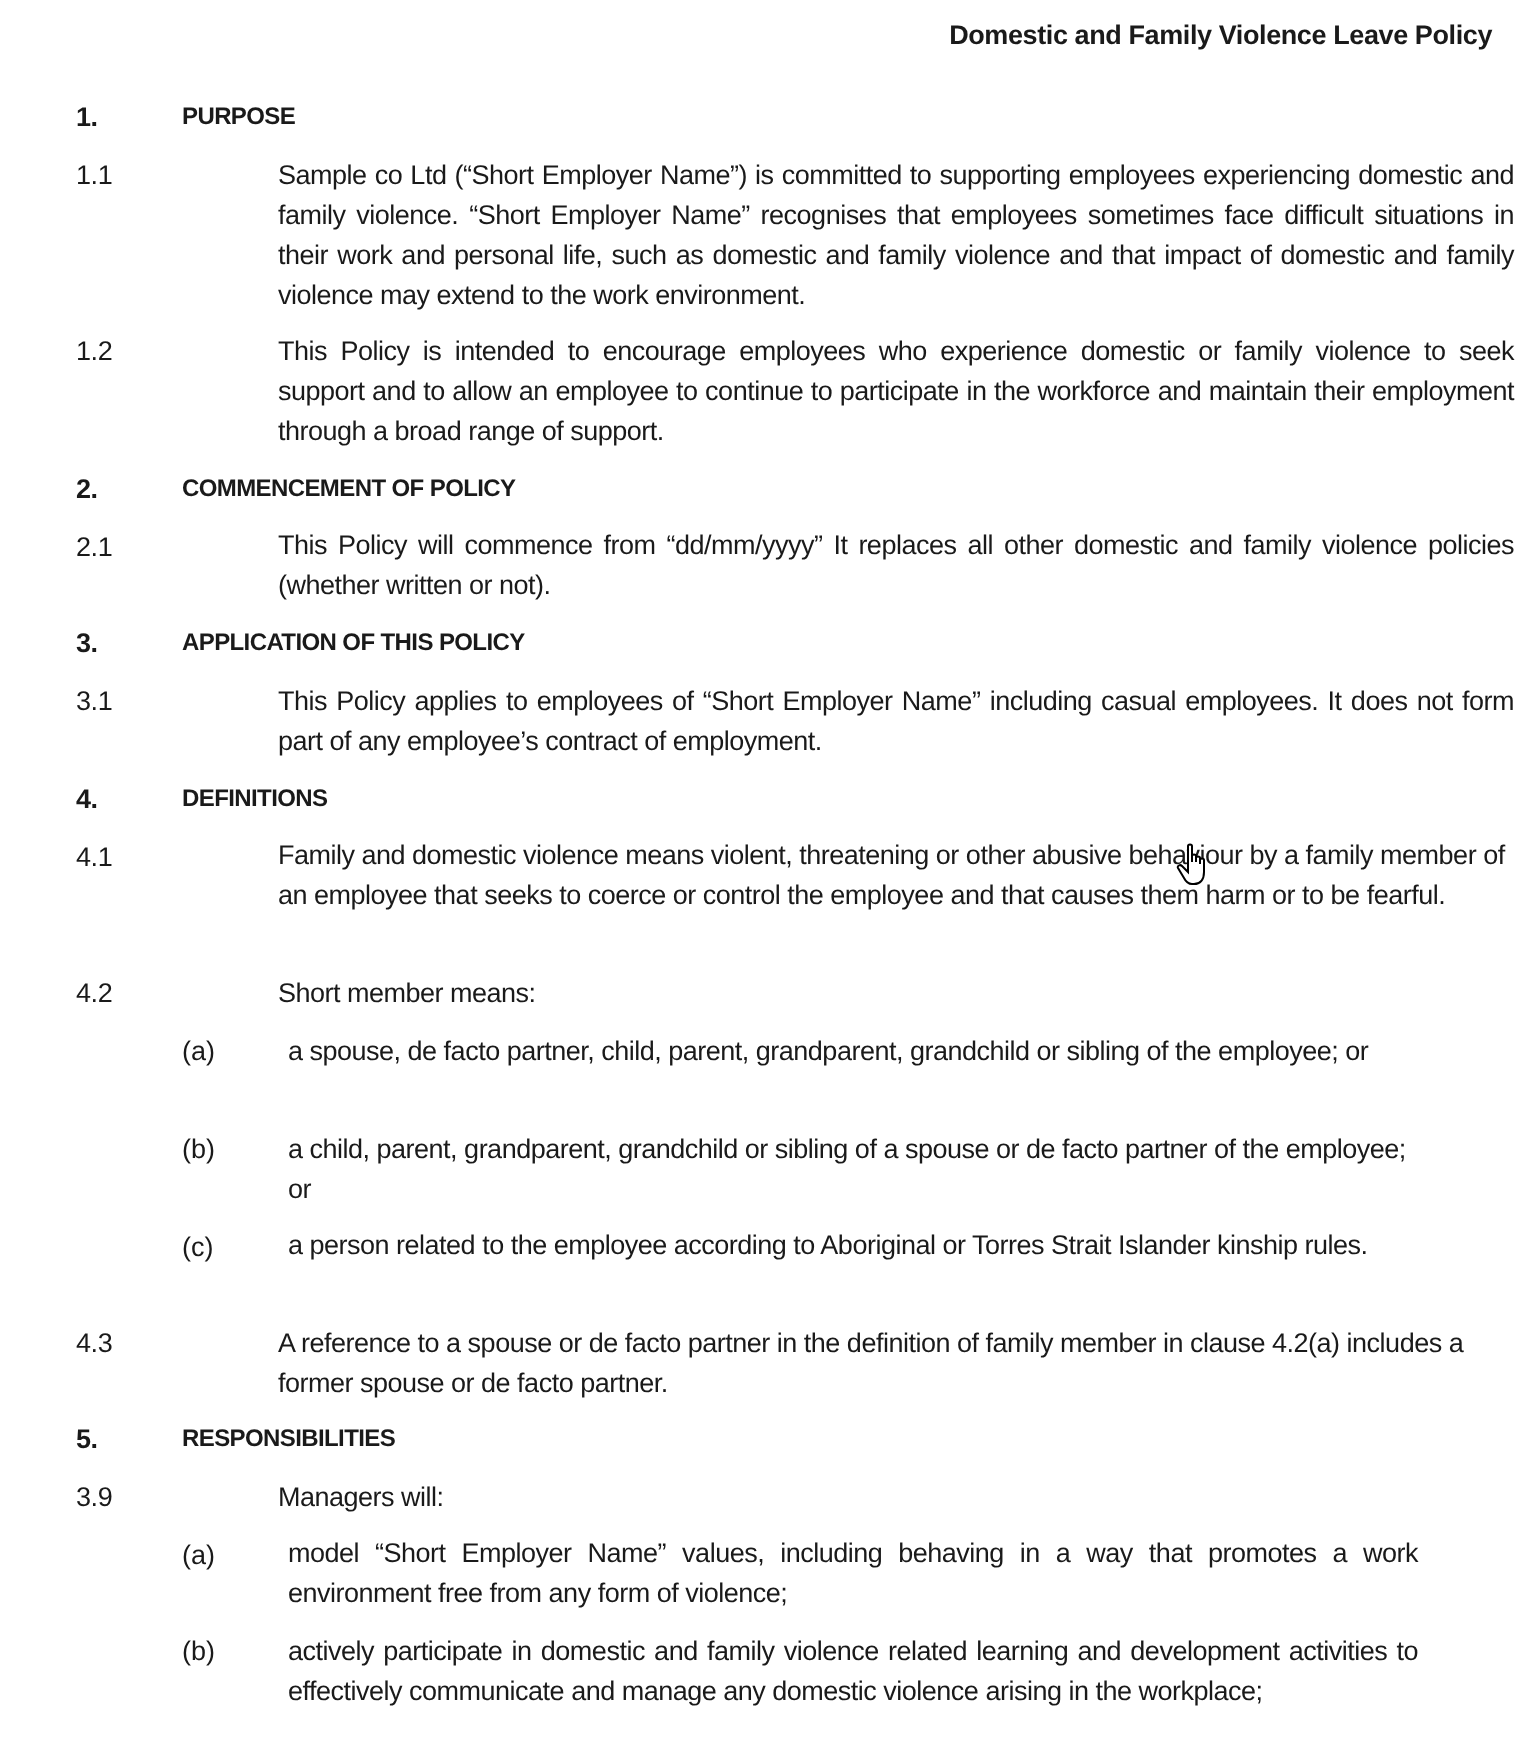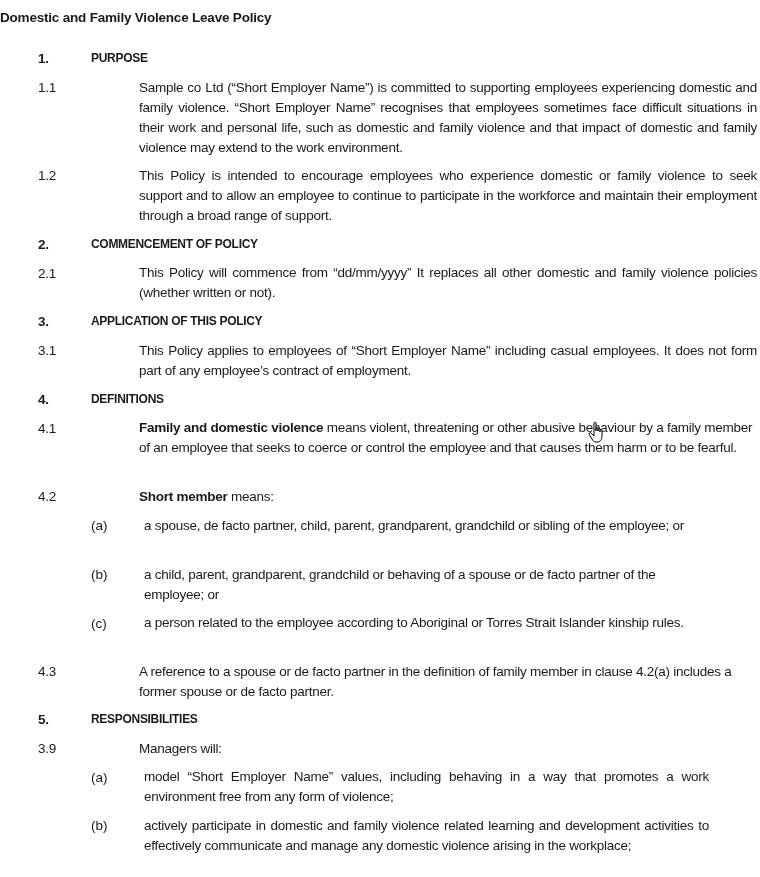--- a/index.html
+++ b/index.html
@@ -1,30 +1,30 @@
 <!DOCTYPE html>
 <html><head>
 <meta charset="utf-8">
 <style>
   html, body { margin: 0; padding: 0; background: #ffffff; }
   body { width: 760px; height: 877px; position: relative; overflow: hidden;
          font-family: "Liberation Sans", sans-serif; color: #1a1a1a; }
-  .title { position: absolute; left: 0; width: 746px; top: 10px; text-align: left;
+  .title { position: absolute; left: 0; width: 746px; top: 10px; text-align: right;
            font-weight: bold; font-size: 13.5px; letter-spacing: -0.2px; }
   .num { position: absolute; left: 38px; font-size: 13.5px; letter-spacing: -0.2px; }
   .num.b { font-weight: bold; }
   .head { position: absolute; left: 91px; font-weight: bold; font-size: 12px; letter-spacing: -0.3px; }
   .para { position: absolute; left: 91px; width: 618px; font-size: 13.5px; line-height: 20px;
           letter-spacing: -0.25px; text-align: justify; margin-left: 48px; }
   .para.left { text-align: left; }
   .sub-label { position: absolute; left: 91px; font-size: 13.5px; }
   .sub-text { position: absolute; left: 144px; width: 565px; font-size: 13.5px; line-height: 20px;
               letter-spacing: -0.25px; text-align: justify; }
   .sub-text.left { text-align: left; }
-  .bold { font-weight: bold; }
+  .bold { font-weight: normal; }
   .cursor { position: absolute; left: 588px; top: 421px; width: 20px; height: 24px; }
 </style>
 </head>
 <body>
 
 <div>
   <div class="title">Domestic and Family Violence Leave Policy</div>
 
   <div class="num b" style="top:51px">1.</div>
   <div class="head" style="top:51px">PURPOSE</div>
@@ -53,21 +53,21 @@
   <div class="num" style="top:421px">4.1</div>
   <div class="para left" style="top:418px"><span class="bold">Family and domestic violence</span><span> means violent, threatening or other abusive behaviour by a family member of an employee that seeks to coerce or control the employee and that causes them harm or to be fearful.</span></div>
 
   <div class="num" style="top:489px">4.2</div>
   <div class="para left" style="top:487px"><span class="bold">Short member</span><span> means:</span></div>
 
   <div class="sub-label" style="top:518px">(a)</div>
   <div class="sub-text left" style="top:516px">a spouse, de facto partner, child, parent, grandparent, grandchild or sibling of the employee; or</div>
 
   <div class="sub-label" style="top:567px">(b)</div>
-  <div class="sub-text left" style="top:565px">a child, parent, grandparent, grandchild or behaving of a spouse or de facto partner of the employee; or</div>
+  <div class="sub-text left" style="top:565px">a child, parent, grandparent, grandchild or sibling of a spouse or de facto partner of the employee; or</div>
 
   <div class="sub-label" style="top:616px">(c)</div>
   <div class="sub-text left" style="top:613px">a person related to the employee according to Aboriginal or Torres Strait Islander kinship rules.</div>
 
   <div class="num" style="top:664px">4.3</div>
   <div class="para left" style="top:662px">A reference to a spouse or de facto partner in the definition of family member in clause 4.2(a) includes a former spouse or de facto partner.</div>
 
   <div class="num b" style="top:712px">5.</div>
   <div class="head" style="top:712px">RESPONSIBILITIES</div>
 

